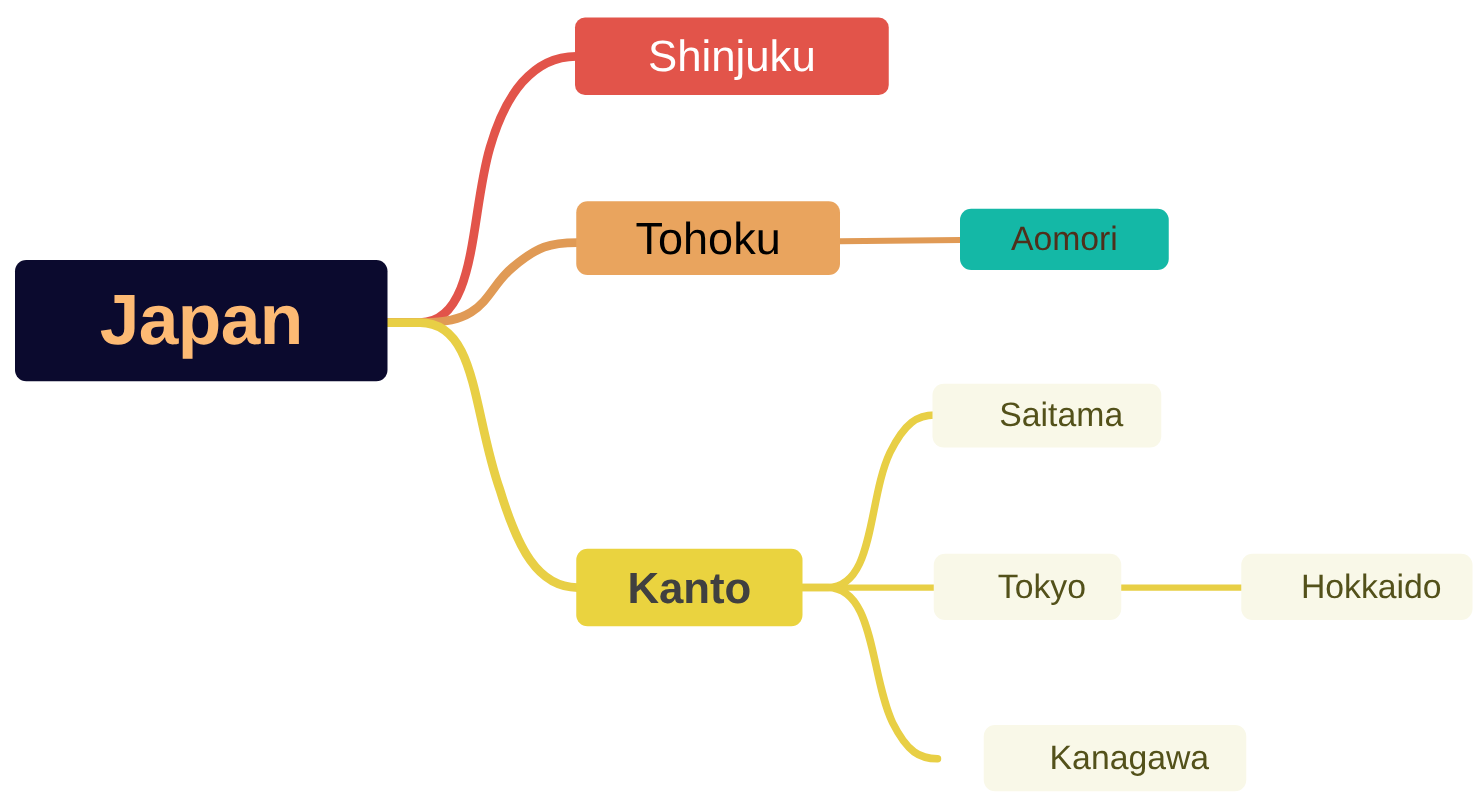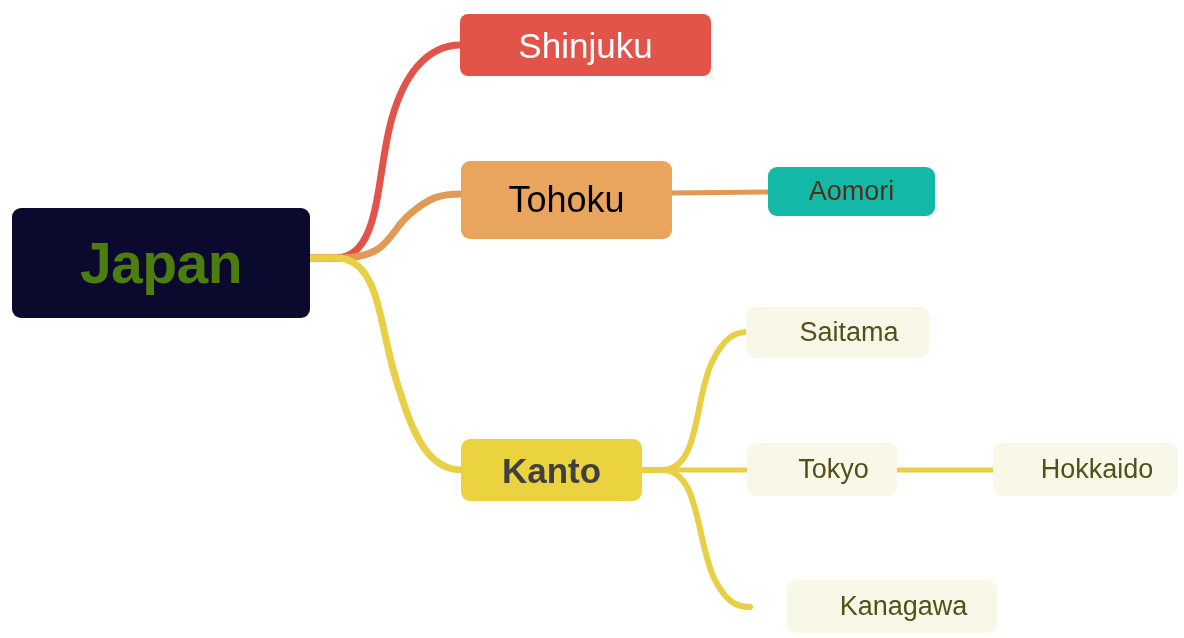--- a/index.html
+++ b/index.html
@@ -36,23 +36,23 @@
     white-space: nowrap;
     line-height: 1;
     user-select: none;
   }
 
   
   .node-root {
     left: 12px;
     top: 208px;
     width: 298px;
-    height: 110px;
+    height: 97px;
     background: #0b0a2e;
-    color: #4d7c0f;
+    color: #fdba74;
     border-radius: 9px;
     font-size: 57px;
     font-weight: 700;
     letter-spacing: -0.5px;
   }
 
   
   .node-hokkaido {
     left: 460px;
     top: 14px;
@@ -61,21 +61,21 @@
     background: #e2544a;
     color: #ffffff;
     border-radius: 8px;
     font-size: 35px;
     font-weight: 400;
   }
   .node-tohoku {
     left: 461px;
     top: 161px;
     width: 211px;
-    height: 78px;
+    height: 59px;
     background: #e9a45e;
     color: #000000;
     border-radius: 9px;
     font-size: 36px;
     font-weight: 400;
   }
   .node-kanto {
     left: 461px;
     top: 439px;
     width: 181px;

